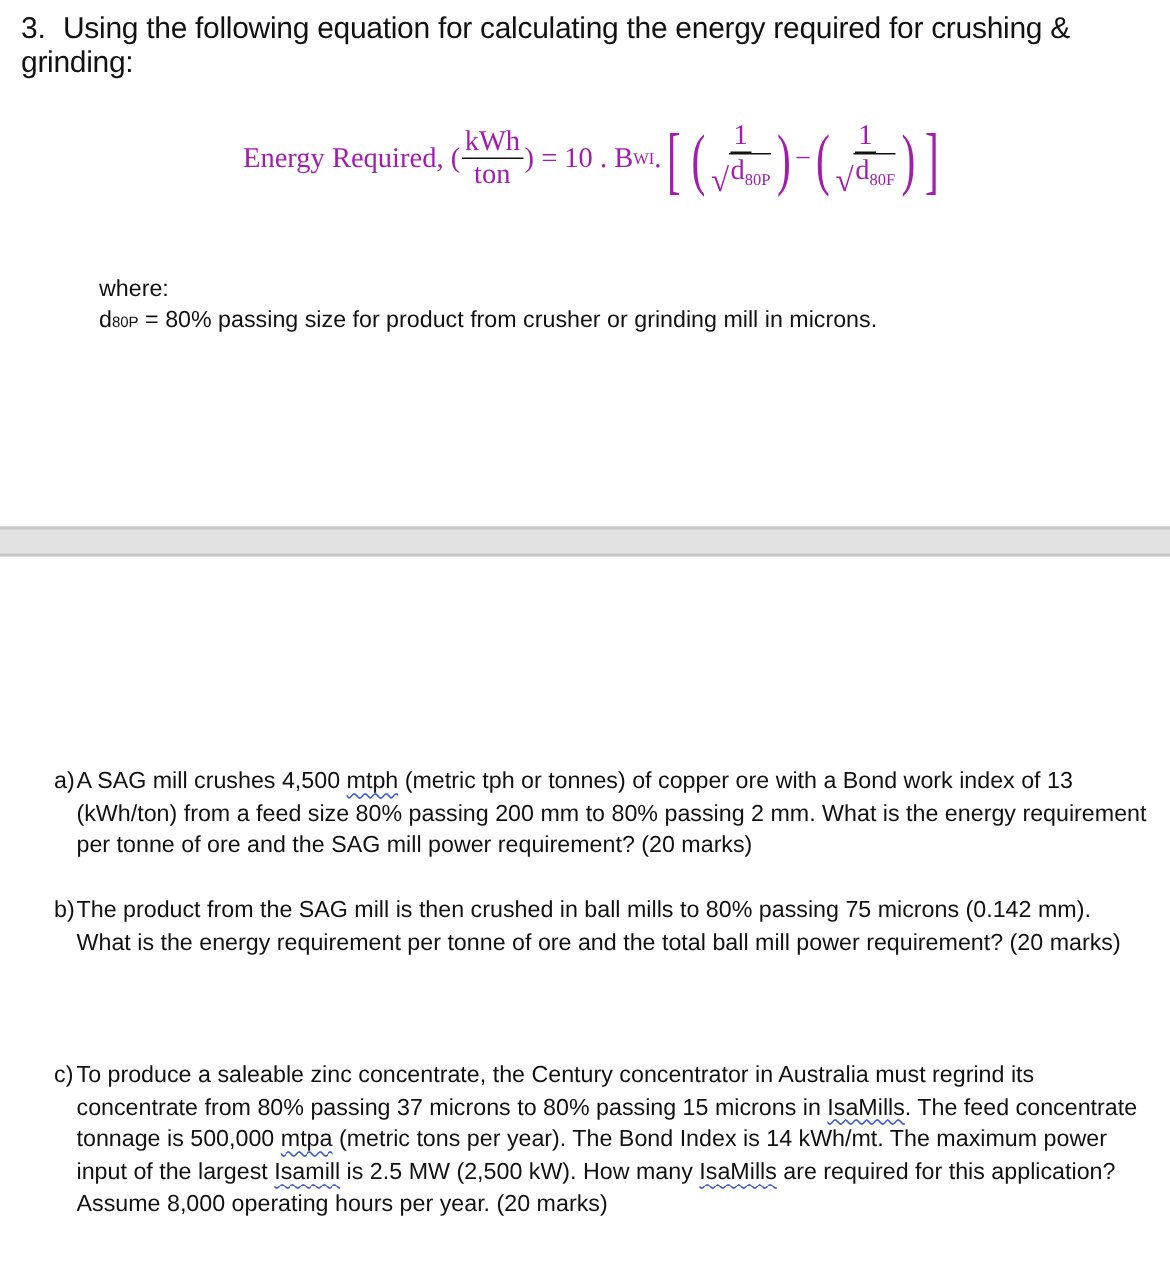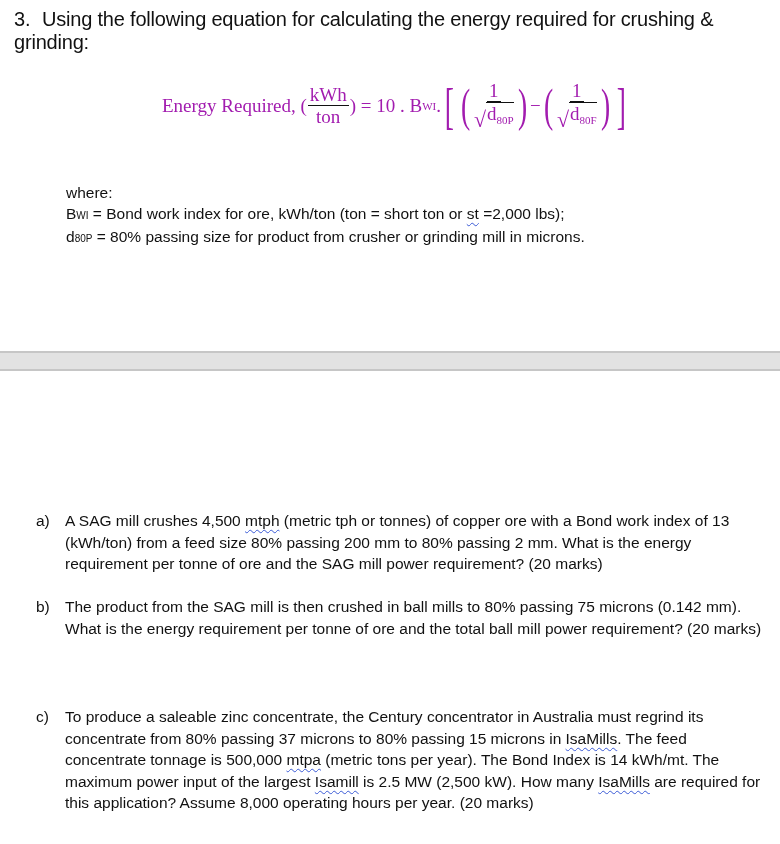--- a/index.html
+++ b/index.html
@@ -19,21 +19,21 @@
     .sqrt { display:inline-flex; align-items:flex-end; }
     .sqrt .rad { font-size:22px; }
     .sqrt .under { border-top:1px solid #111; padding-left:1px; }
     .where { left:66px; top:140px; font-size:15.5px; line-height:21px;margin-top:42px; }
     .where .sym-sub { font-size:10px; }
     .squiggle { text-decoration: underline wavy #3b5bd6; text-decoration-thickness:1px; text-underline-offset:3px; }
     .divider { left:0; top:351px; width:780px; height:20px; background:#e2e2e2;
       border-top:2px solid #c6c6c6; border-bottom:2px solid #c6c6c6; box-sizing:border-box; }
     .part { left:36px; width:730px; font-size:15.5px; line-height:21.5px; }
     .part .lbl { position:absolute; left:0; top:0; width:28px; }
-    .part .body { margin-left:29px; }
+    .part .body { margin-left:15px; }
   </style>
 </head>
 <body>
 
 <div class="abs q-title">
   <span class="num">3.</span><span>Using the following equation for calculating the energy required for crushing &amp; grinding:</span>
 </div>
 
 <div class="abs eq">
   <span>Energy Required, (</span>
@@ -63,23 +63,20 @@
         <span class="under"><span>d</span><span class="sub">80F</span></span>
       </span>
   </span>
   <span class="big-par">)</span>
   <span class="big-br">]</span>
 </div>
 
 <div class="abs where">
   <div>where:</div>
   <div>
-    <span>B</span><span class="sym-sub">WI</span><span> = Bond work index for ore, kWh/ton (ton = short ton or </span><span class="squiggle">st</span><span> =2,000 lbs);</span>
-  </div>
-  <div>
     <span>d</span><span class="sym-sub">80P</span><span> = 80% passing size for product from crusher or grinding mill in microns.</span>
   </div>
 </div>
 
 <div class="abs divider"></div>
 
 <div class="abs part" style="top:510px;">
   <span class="lbl">a)</span>
   <div class="body"><span>A SAG mill crushes 4,500 </span><span class="squiggle">mtph</span><span> (metric tph or tonnes) of copper ore with a Bond work index of 13 (kWh/ton) from a feed size 80% passing 200 mm to 80% passing 2 mm. What is the energy requirement per tonne of ore and the SAG mill power requirement? (20 marks)</span></div>
 </div>

